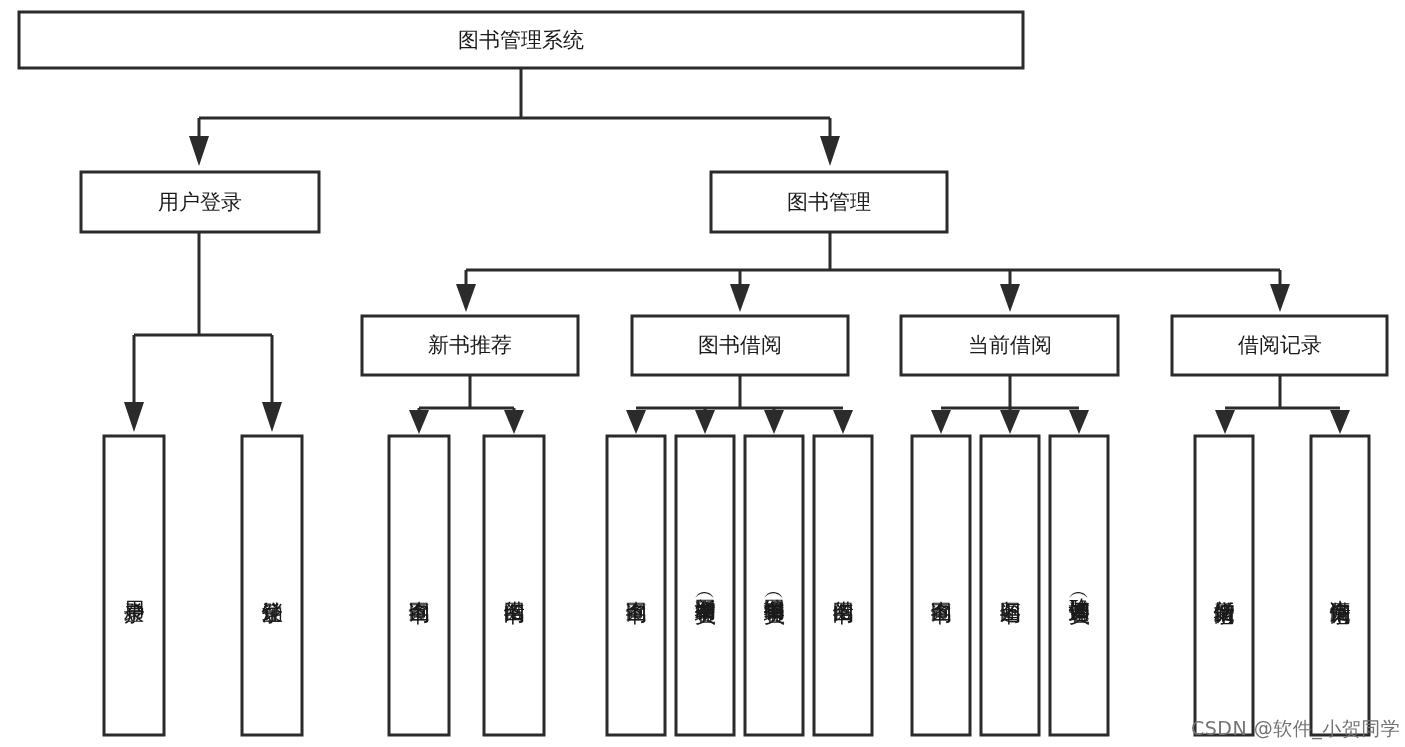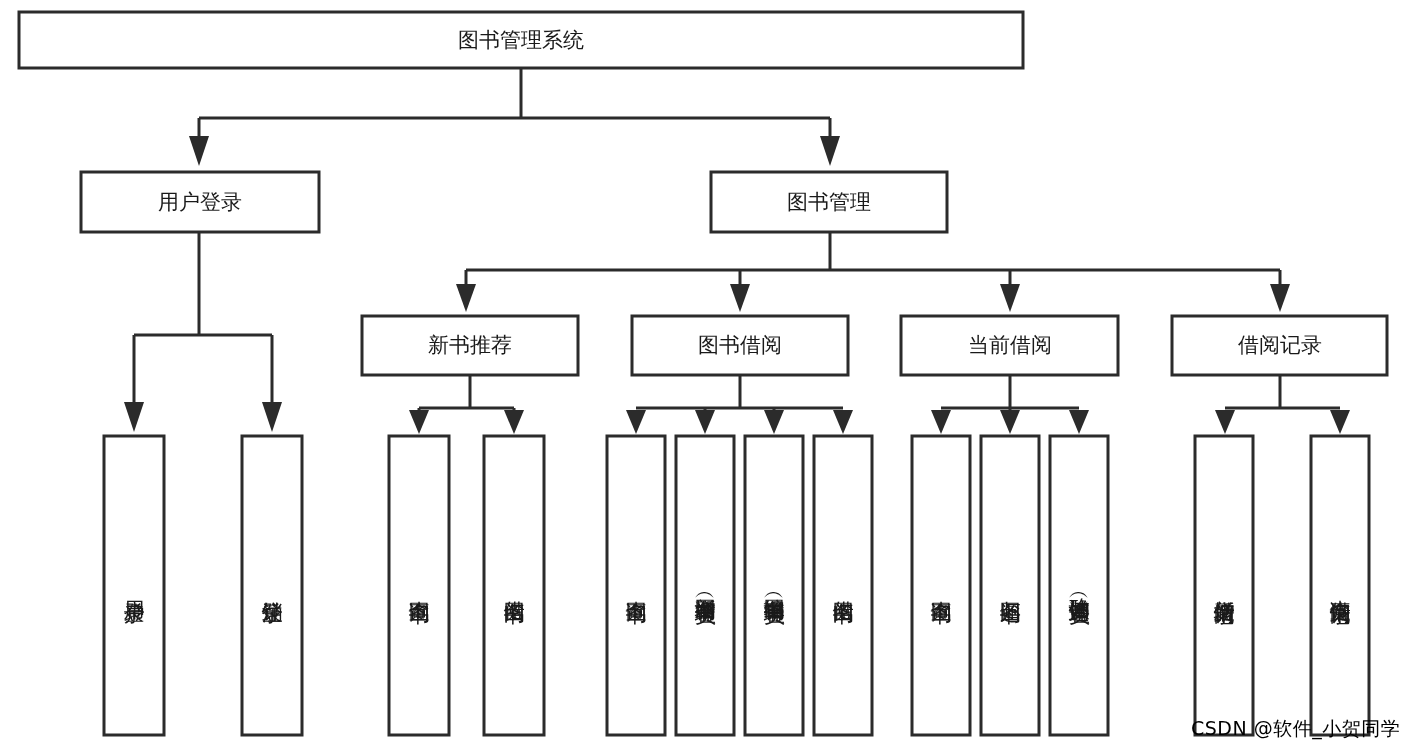--- a/index.html
+++ b/index.html
@@ -63,21 +63,21 @@
     letter-spacing: 1px;
     white-space: nowrap;
     pointer-events: none;
   }
   #watermark {
     position: absolute;
     left: 1191px;
     top: 716px;
     font-family: "DejaVu Sans", "Liberation Sans", sans-serif;
     font-size: 19px;
-    color: #000000;
+    color: #737373;
     white-space: nowrap;
     letter-spacing: 0.5px;
   }
 </style>
 </head>
 <body>
 
 <div id="diagram-root">
 
   <svg id="diagram-canvas" viewBox="0 0 1405 747">

